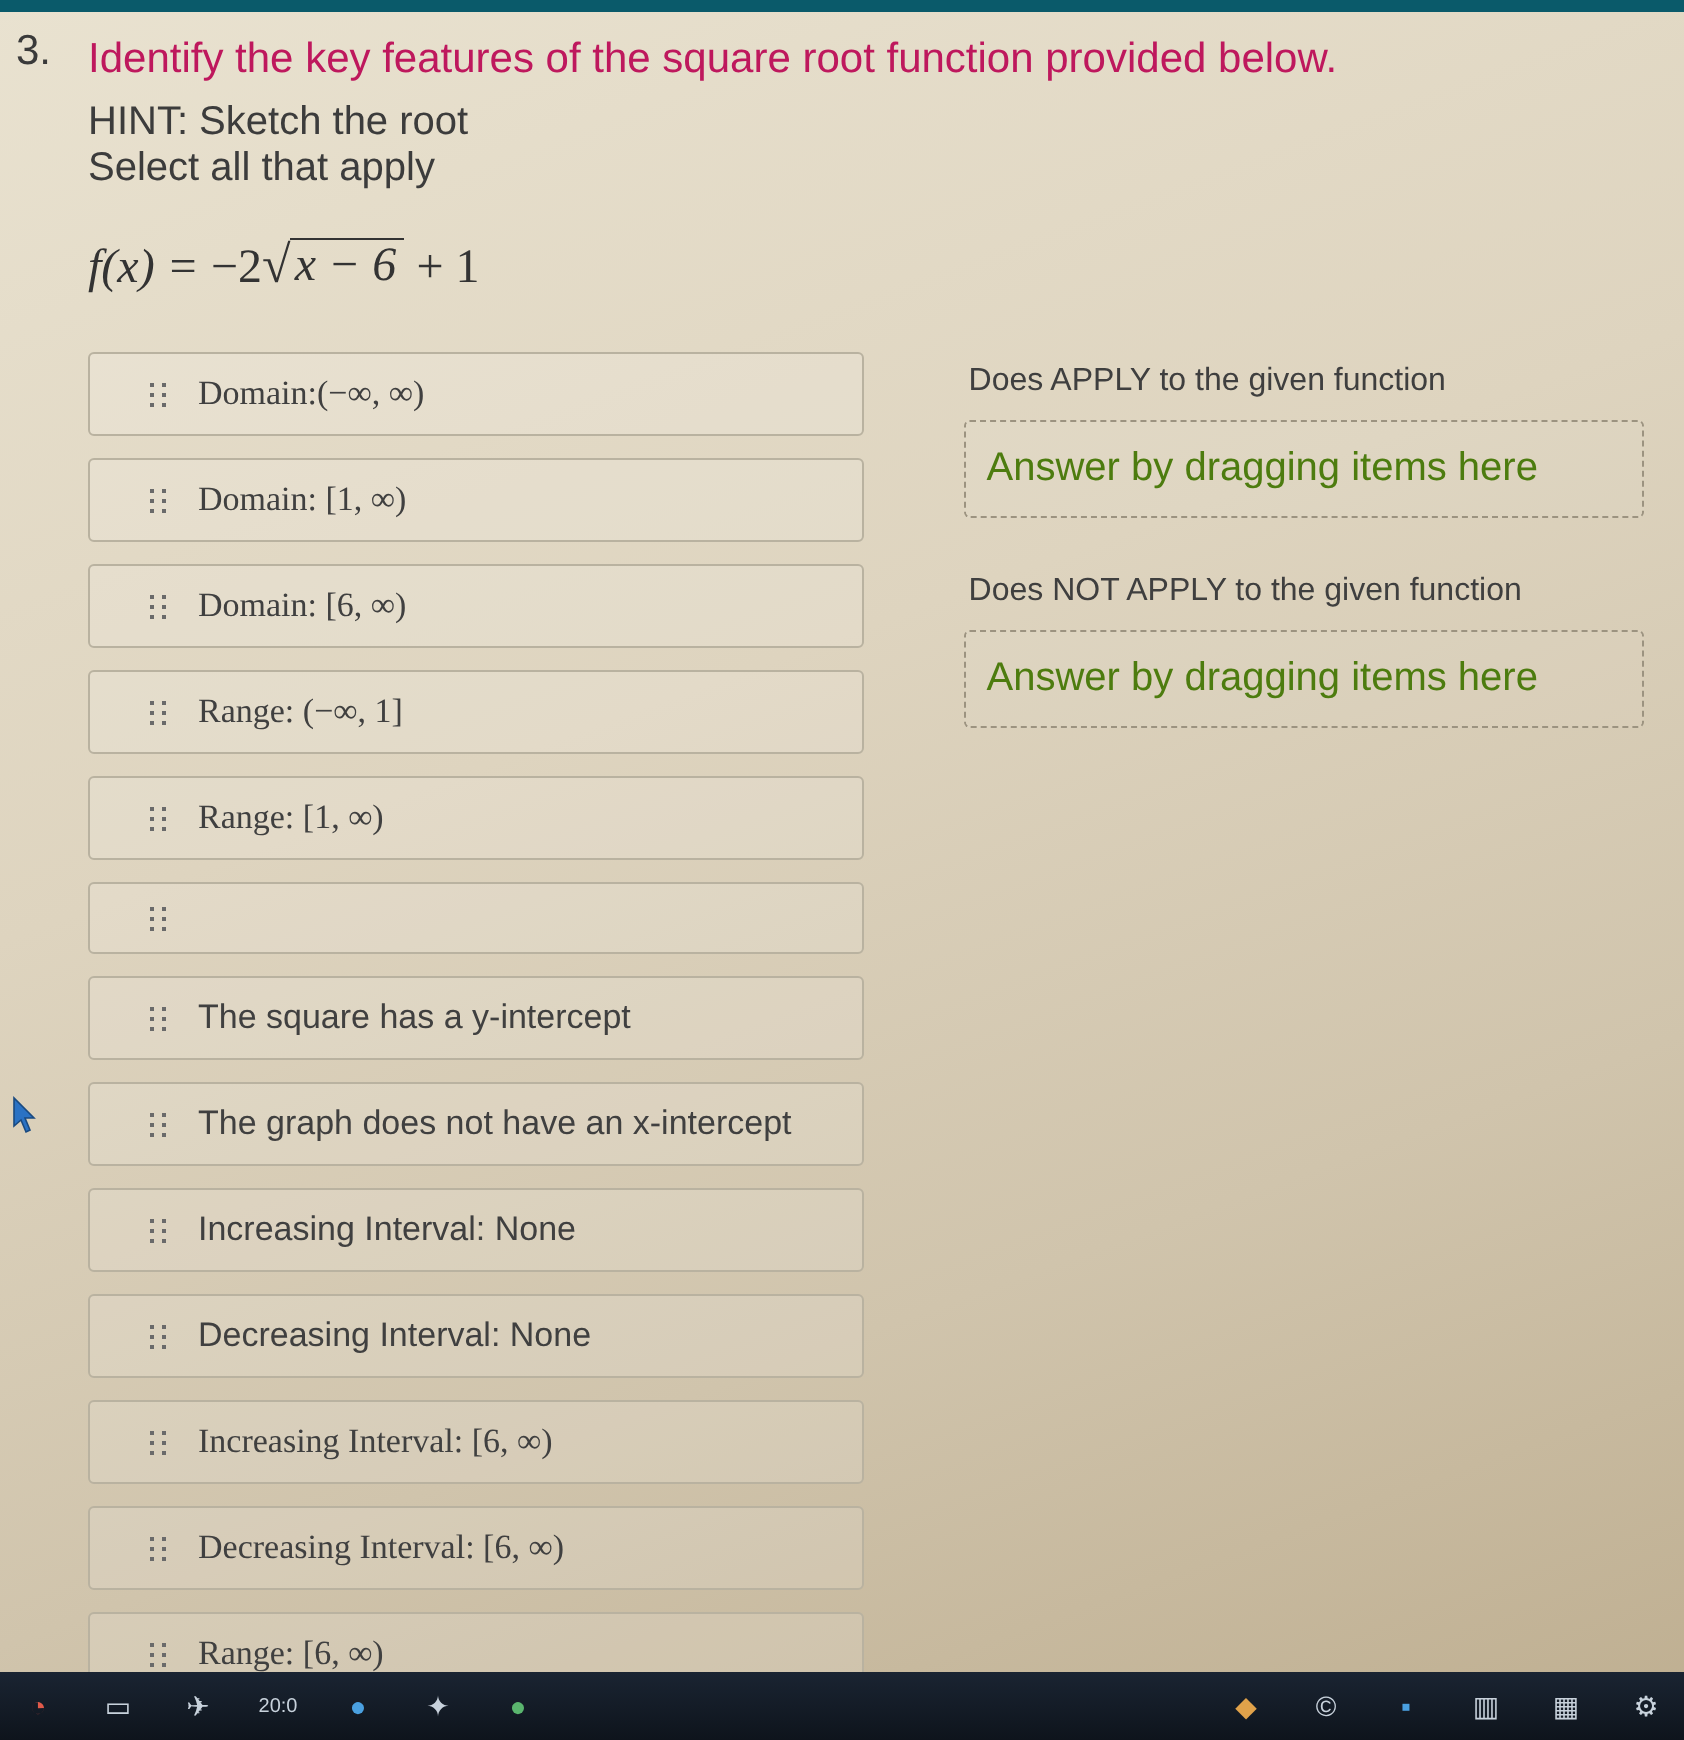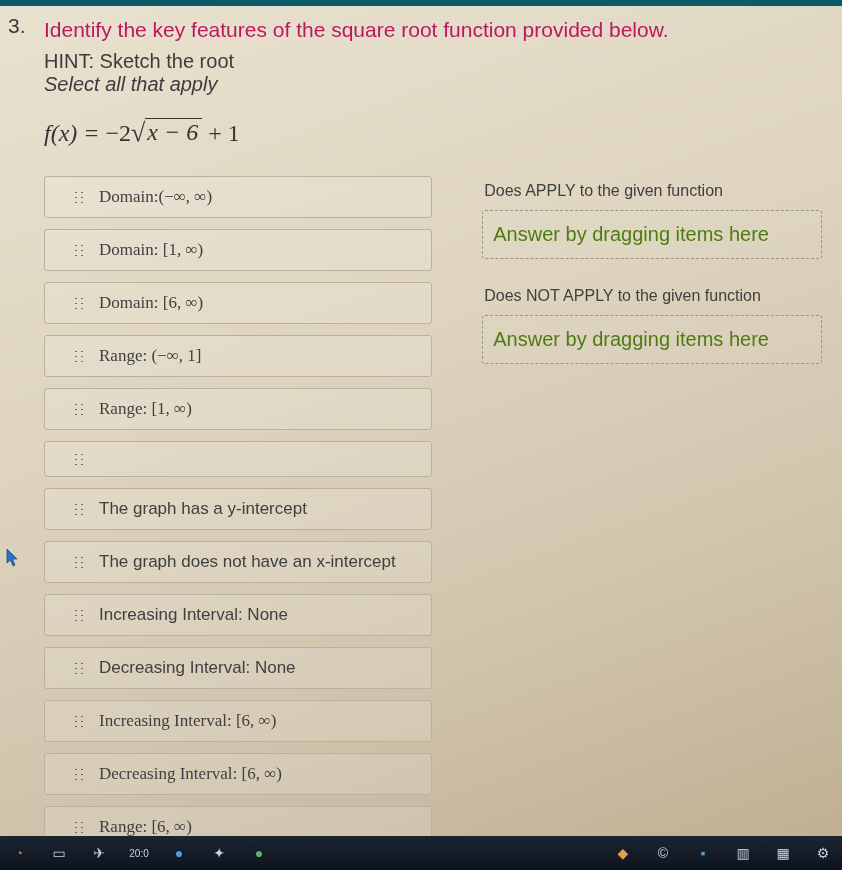--- a/index.html
+++ b/index.html
@@ -22,21 +22,21 @@
   font-size: 21px;
   color: #3a3a3a;
 }
 .question-text {
   font-size: 21px;
   line-height: 1.5;
   color: #be185d;
   margin-bottom: 4px;
 }
 .hint { font-size: 20px; color: #3c3c3c; }
-.sel  { font-size: 20px; color: #3c3c3c; margin-bottom: 22px; font-style: italic; }
+.sel  { font-size: 20px; color: #3c3c3c; margin-bottom: 22px; }
 
 .formula {
   font-family: "Cambria Math", "Times New Roman", serif;
   font-size: 24px;
   color: #333;
   margin: 10px 0 20px 0;
   position: relative;
   height: 38px;
 }
 .formula .fx { font-style: italic; }
@@ -185,21 +185,21 @@
         </div>
       <div class="drag-item">
           <span class="grip"></span>
           <span class="math">Range: [1, ∞)</span>
         </div>
       <div class="drag-item">
           <span class="grip"></span>
         </div>
       <div class="drag-item">
           <span class="grip"></span>
-          <span>The graph has a y-intercept</span>
+          <span>The square has a y-intercept</span>
         </div>
       <div class="drag-item">
           <span class="grip"></span>
           <span>The graph does not have an x-intercept</span>
         </div>
       <div class="drag-item">
           <span class="grip"></span>
           <span>Increasing Interval: None</span>
         </div>
       <div class="drag-item">

